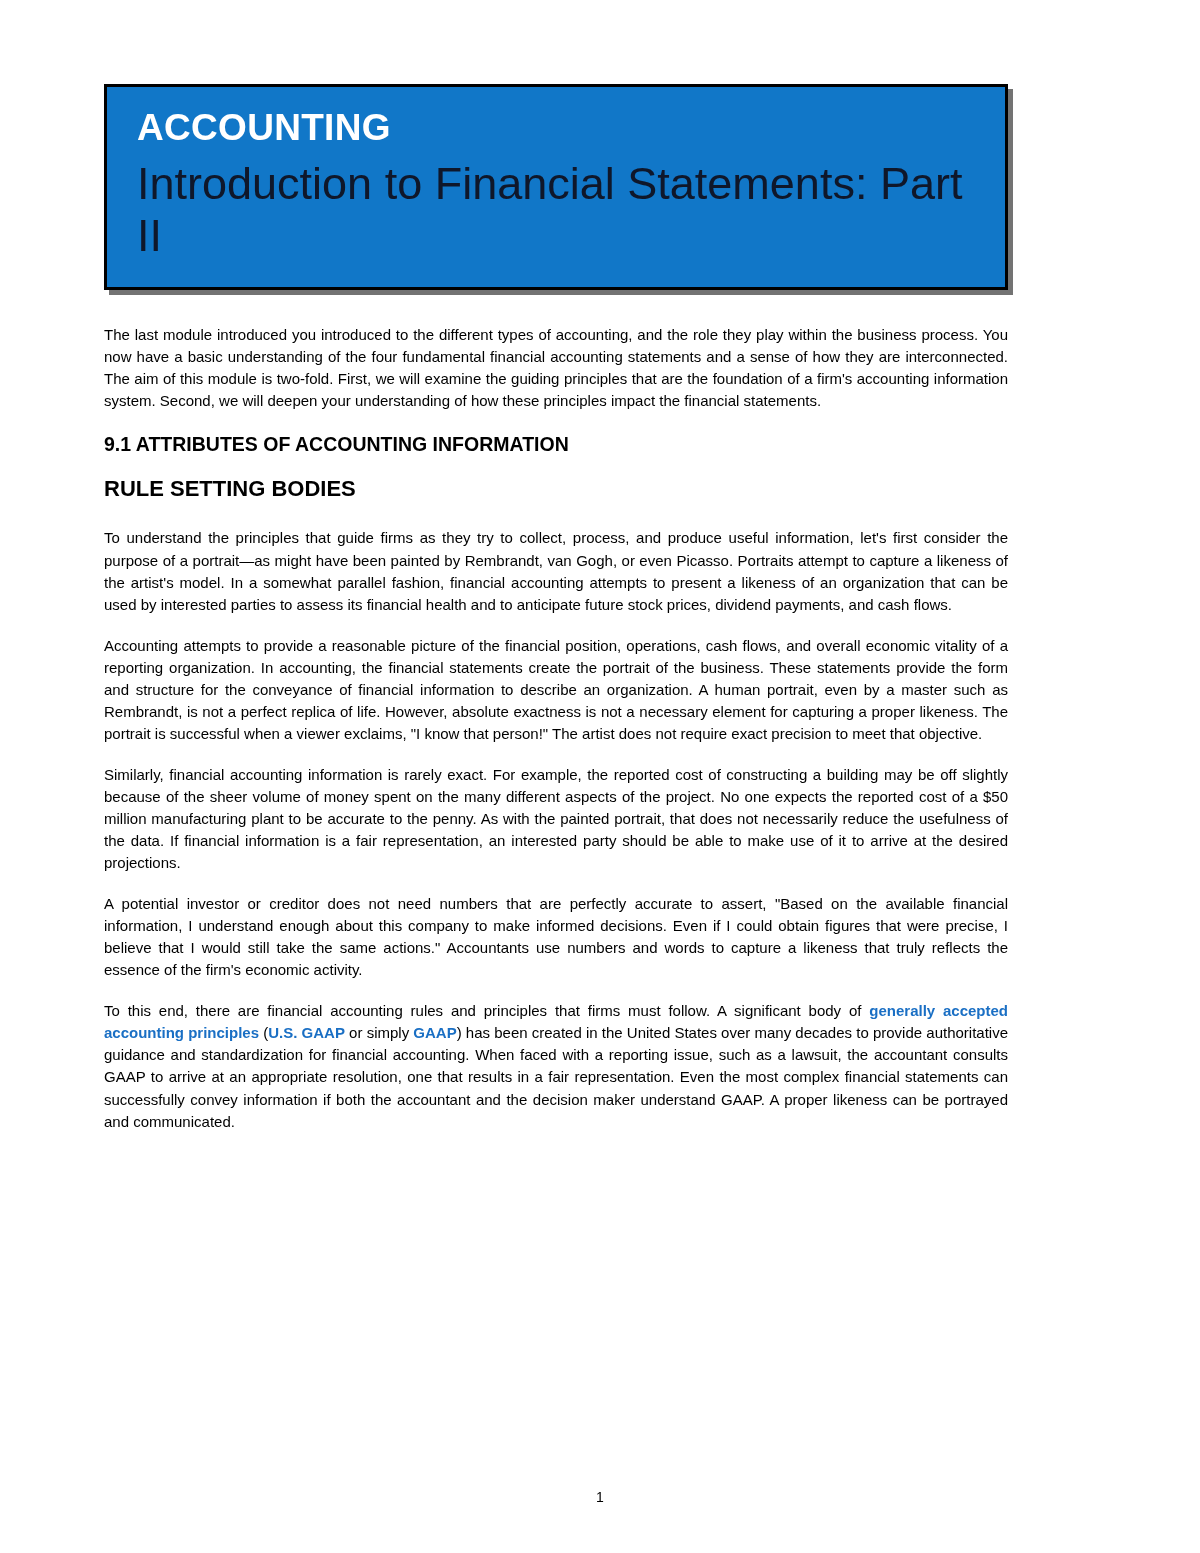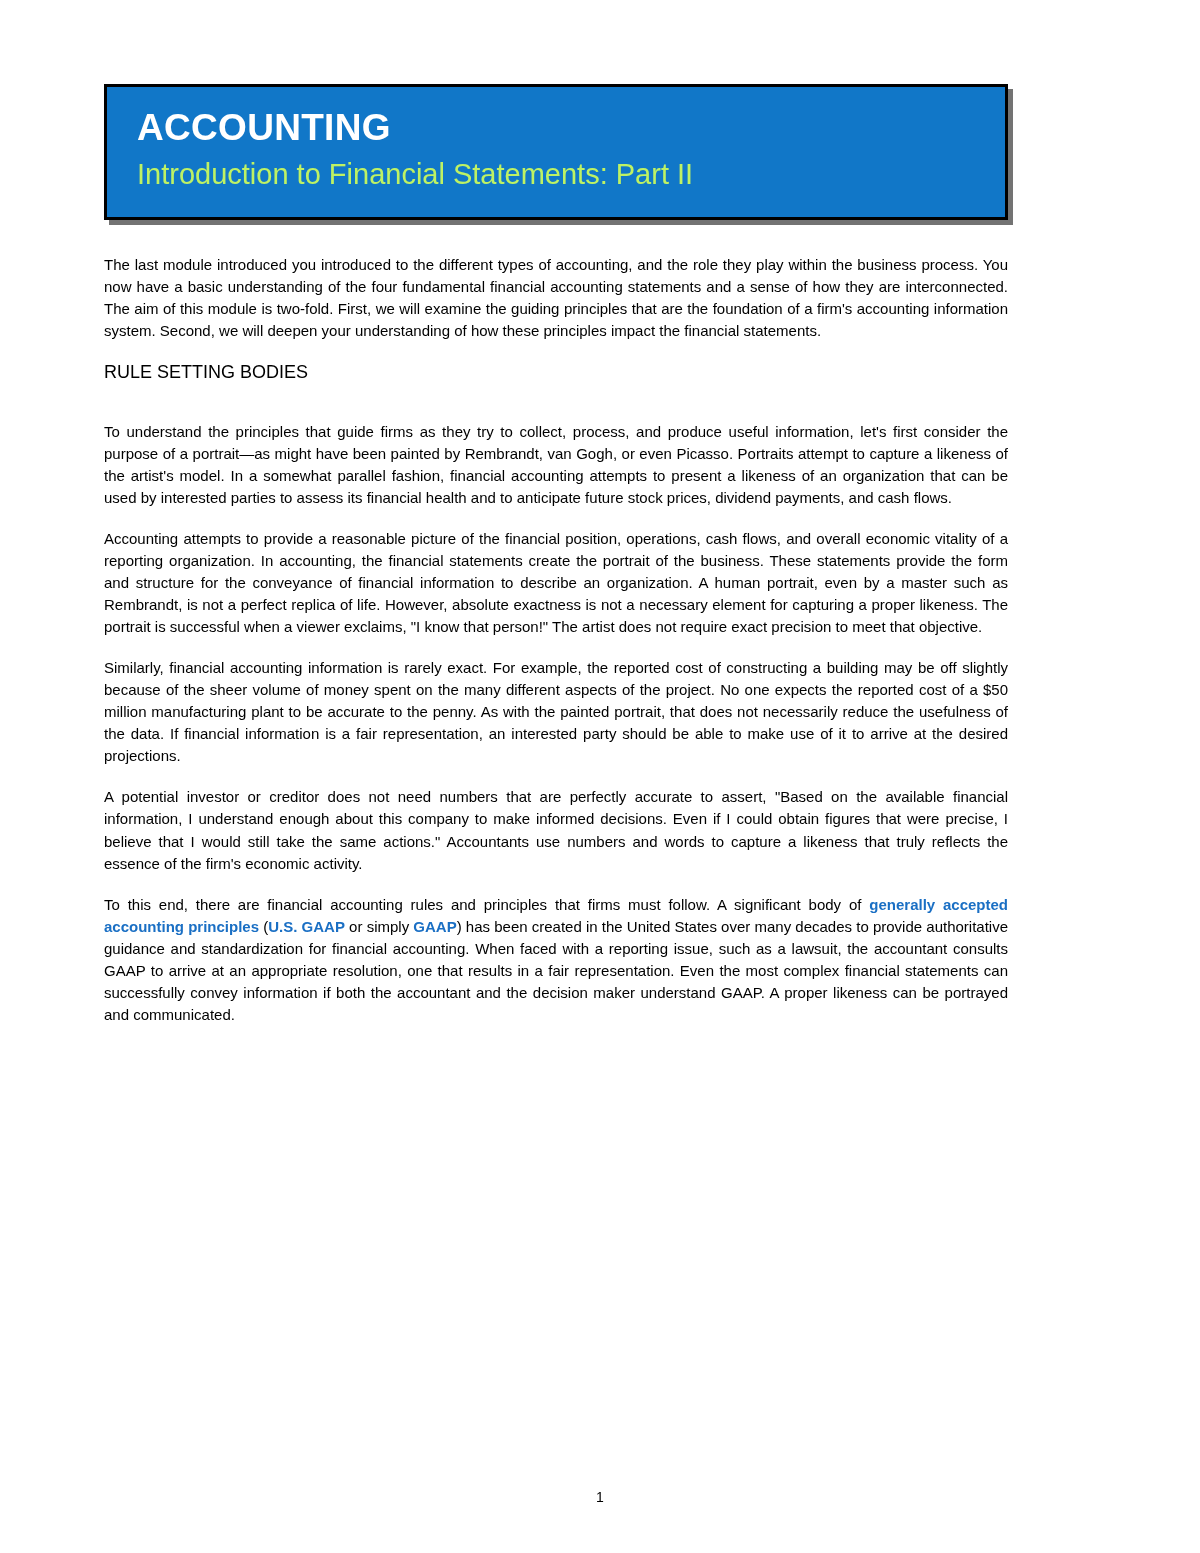--- a/index.html
+++ b/index.html
@@ -29,42 +29,42 @@
     margin-bottom: 34px;
   }
   .title-main {
     font-size: 37px;
     font-weight: bold;
     color: #ffffff;
     line-height: 1.05;
     letter-spacing: 0.3px;
   }
   .title-sub {
-    font-size: 29px;
+    font-size: 45px;
     font-weight: normal;
-    color: #bef264;
+    color: #0f172a;
     line-height: 1.15;
     margin-top: 10px;
   }
   p.body-text {
     font-size: 15px;
     line-height: 1.47;
     text-align: justify;
     margin: 0 0 19px 0;
   }
   h2.section-heading {
     font-size: 19.5px;
     font-weight: bold;
     margin: 4px 0 18px 0;
     line-height: 1.3;
   }
   h3.sub-heading {
-    font-size: 18px;
-    font-weight: normal;
-    margin: 0 0 36px 0;
+    font-size: 22px;
+    font-weight: bold;
+    margin: 0 0 24px 0;
     line-height: 1.3;
   }
   .link-blue {
     color: #1a6fc4;
     font-weight: bold;
   }
   .page-number {
     position: absolute;
     bottom: 48px;
     left: 0;
@@ -78,20 +78,21 @@
 
 <div class="page">
 
   <div class="title-banner">
     <div class="title-main">ACCOUNTING</div>
     <div class="title-sub">Introduction to Financial Statements: Part II</div>
   </div>
 
   <p class="body-text">The last module introduced you introduced to the different types of accounting, and the role they play within the business process. You now have a basic understanding of the four fundamental financial accounting statements and a sense of how they are interconnected. The aim of this module is two-fold. First, we will examine the guiding principles that are the foundation of a firm's accounting information system. Second, we will deepen your understanding of how these principles impact the financial statements.</p>
 
+  <h2 class="section-heading">9.1 ATTRIBUTES OF ACCOUNTING INFORMATION</h2>
 
   <h3 class="sub-heading">RULE SETTING BODIES</h3>
 
   <p class="body-text">To understand the principles that guide firms as they try to collect, process, and produce useful information, let's first consider the purpose of a portrait—as might have been painted by Rembrandt, van Gogh, or even Picasso. Portraits attempt to capture a likeness of the artist's model. In a somewhat parallel fashion, financial accounting attempts to present a likeness of an organization that can be used by interested parties to assess its financial health and to anticipate future stock prices, dividend payments, and cash flows.</p>
   <p class="body-text">Accounting attempts to provide a reasonable picture of the financial position, operations, cash flows, and overall economic vitality of a reporting organization. In accounting, the financial statements create the portrait of the business. These statements provide the form and structure for the conveyance of financial information to describe an organization. A human portrait, even by a master such as Rembrandt, is not a perfect replica of life. However, absolute exactness is not a necessary element for capturing a proper likeness. The portrait is successful when a viewer exclaims, "I know that person!" The artist does not require exact precision to meet that objective.</p>
   <p class="body-text">Similarly, financial accounting information is rarely exact. For example, the reported cost of constructing a building may be off slightly because of the sheer volume of money spent on the many different aspects of the project. No one expects the reported cost of a $50 million manufacturing plant to be accurate to the penny. As with the painted portrait, that does not necessarily reduce the usefulness of the data. If financial information is a fair representation, an interested party should be able to make use of it to arrive at the desired projections.</p>
   <p class="body-text">A potential investor or creditor does not need numbers that are perfectly accurate to assert, "Based on the available financial information, I understand enough about this company to make informed decisions. Even if I could obtain figures that were precise, I believe that I would still take the same actions." Accountants use numbers and words to capture a likeness that truly reflects the essence of the firm's economic activity.</p>
 
   <p class="body-text"><span>To this end, there are financial accounting rules and principles that firms must follow. A significant body of </span><span class="link-blue">generally accepted accounting principles</span><span> (</span><span class="link-blue">U.S. GAAP</span><span> or simply </span><span class="link-blue">GAAP</span><span>) has been created in the United States over many decades to provide authoritative guidance and standardization for financial accounting. When faced with a reporting issue, such as a lawsuit, the accountant consults GAAP to arrive at an appropriate resolution, one that results in a fair representation. Even the most complex financial statements can successfully convey information if both the accountant and the decision maker understand GAAP. A proper likeness can be portrayed and communicated.</span></p>
 

